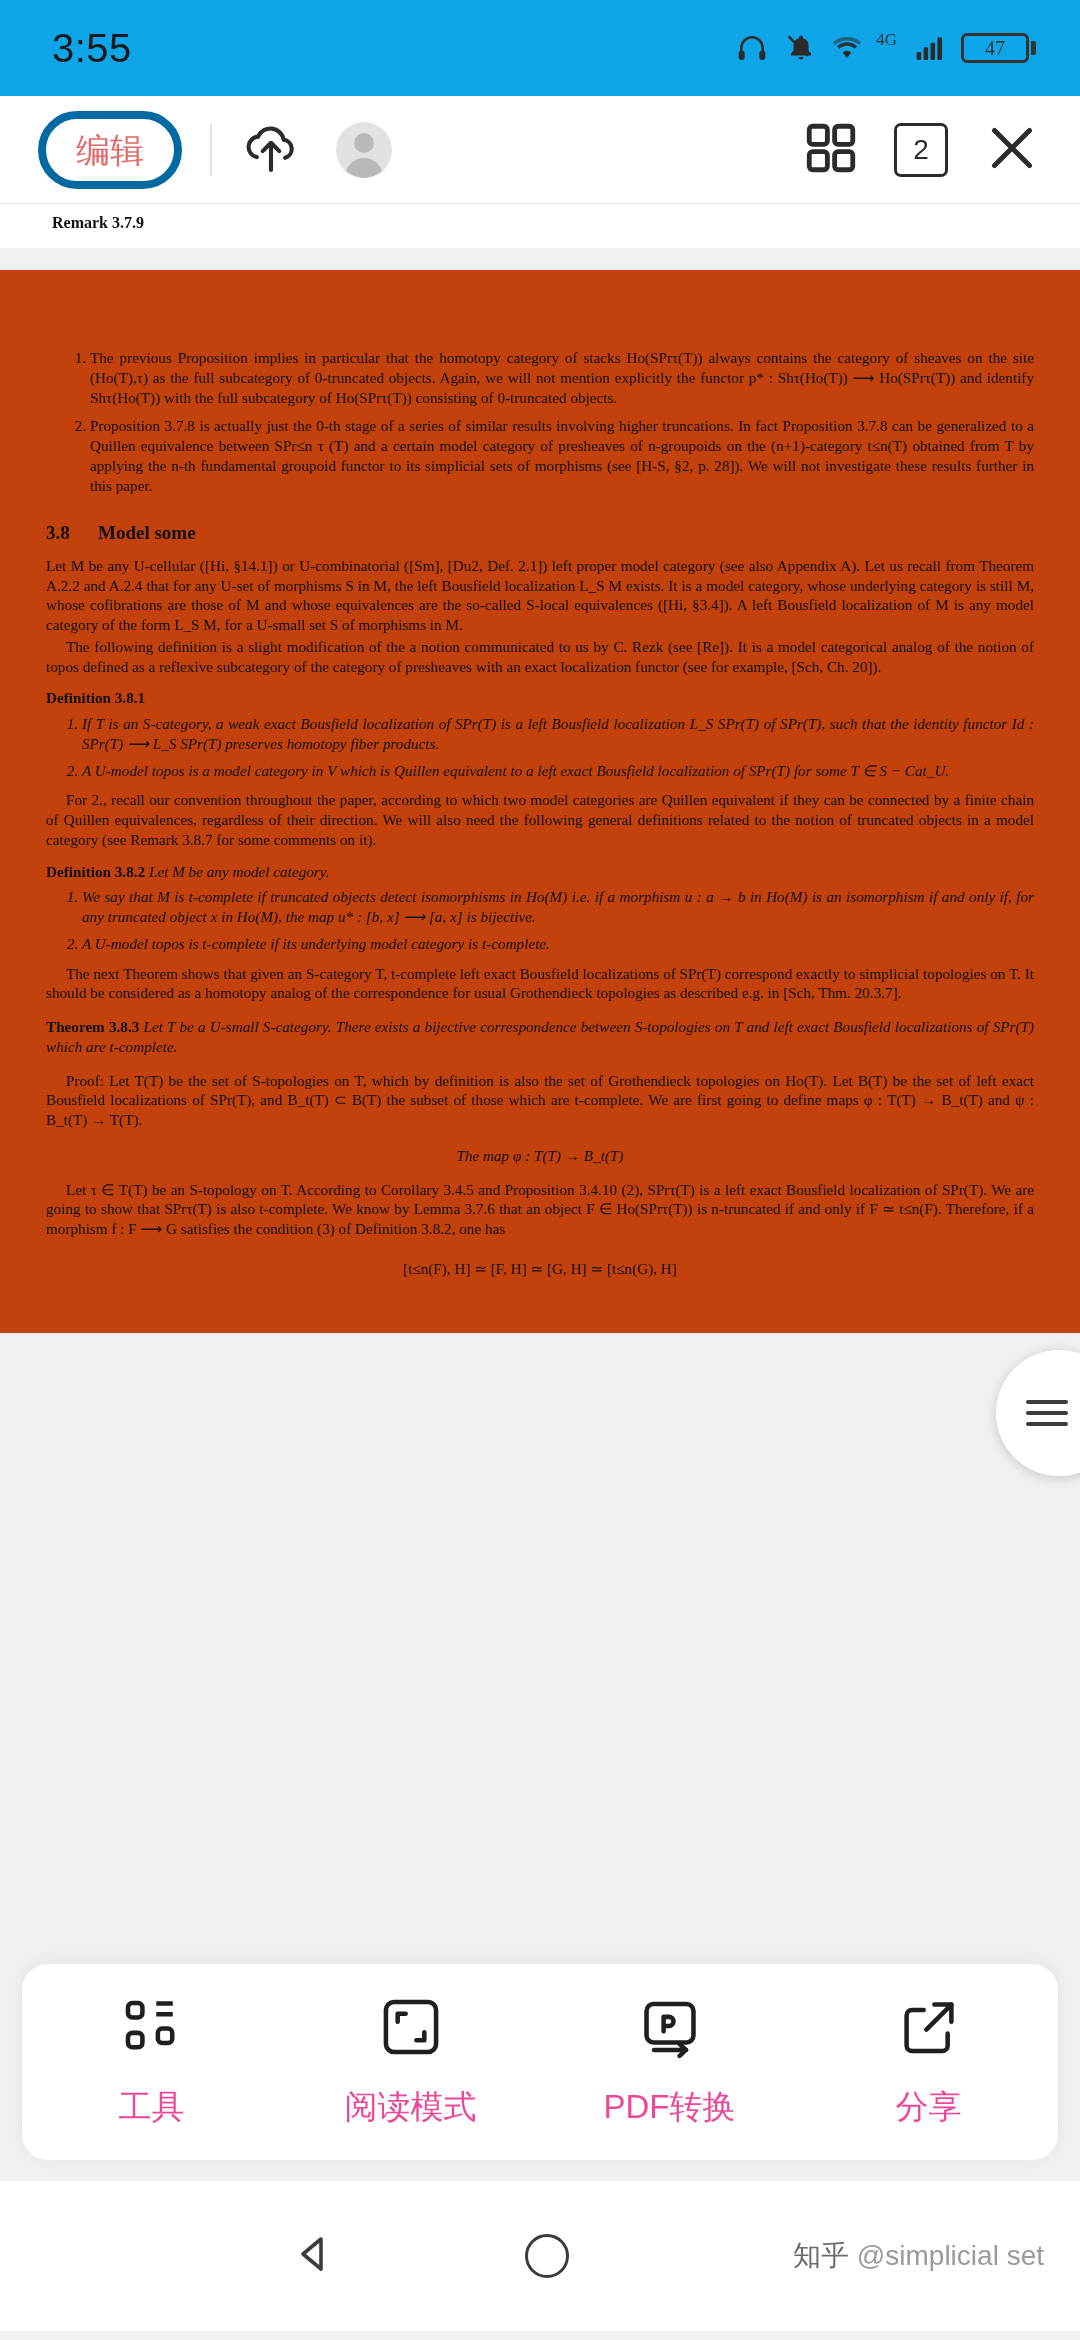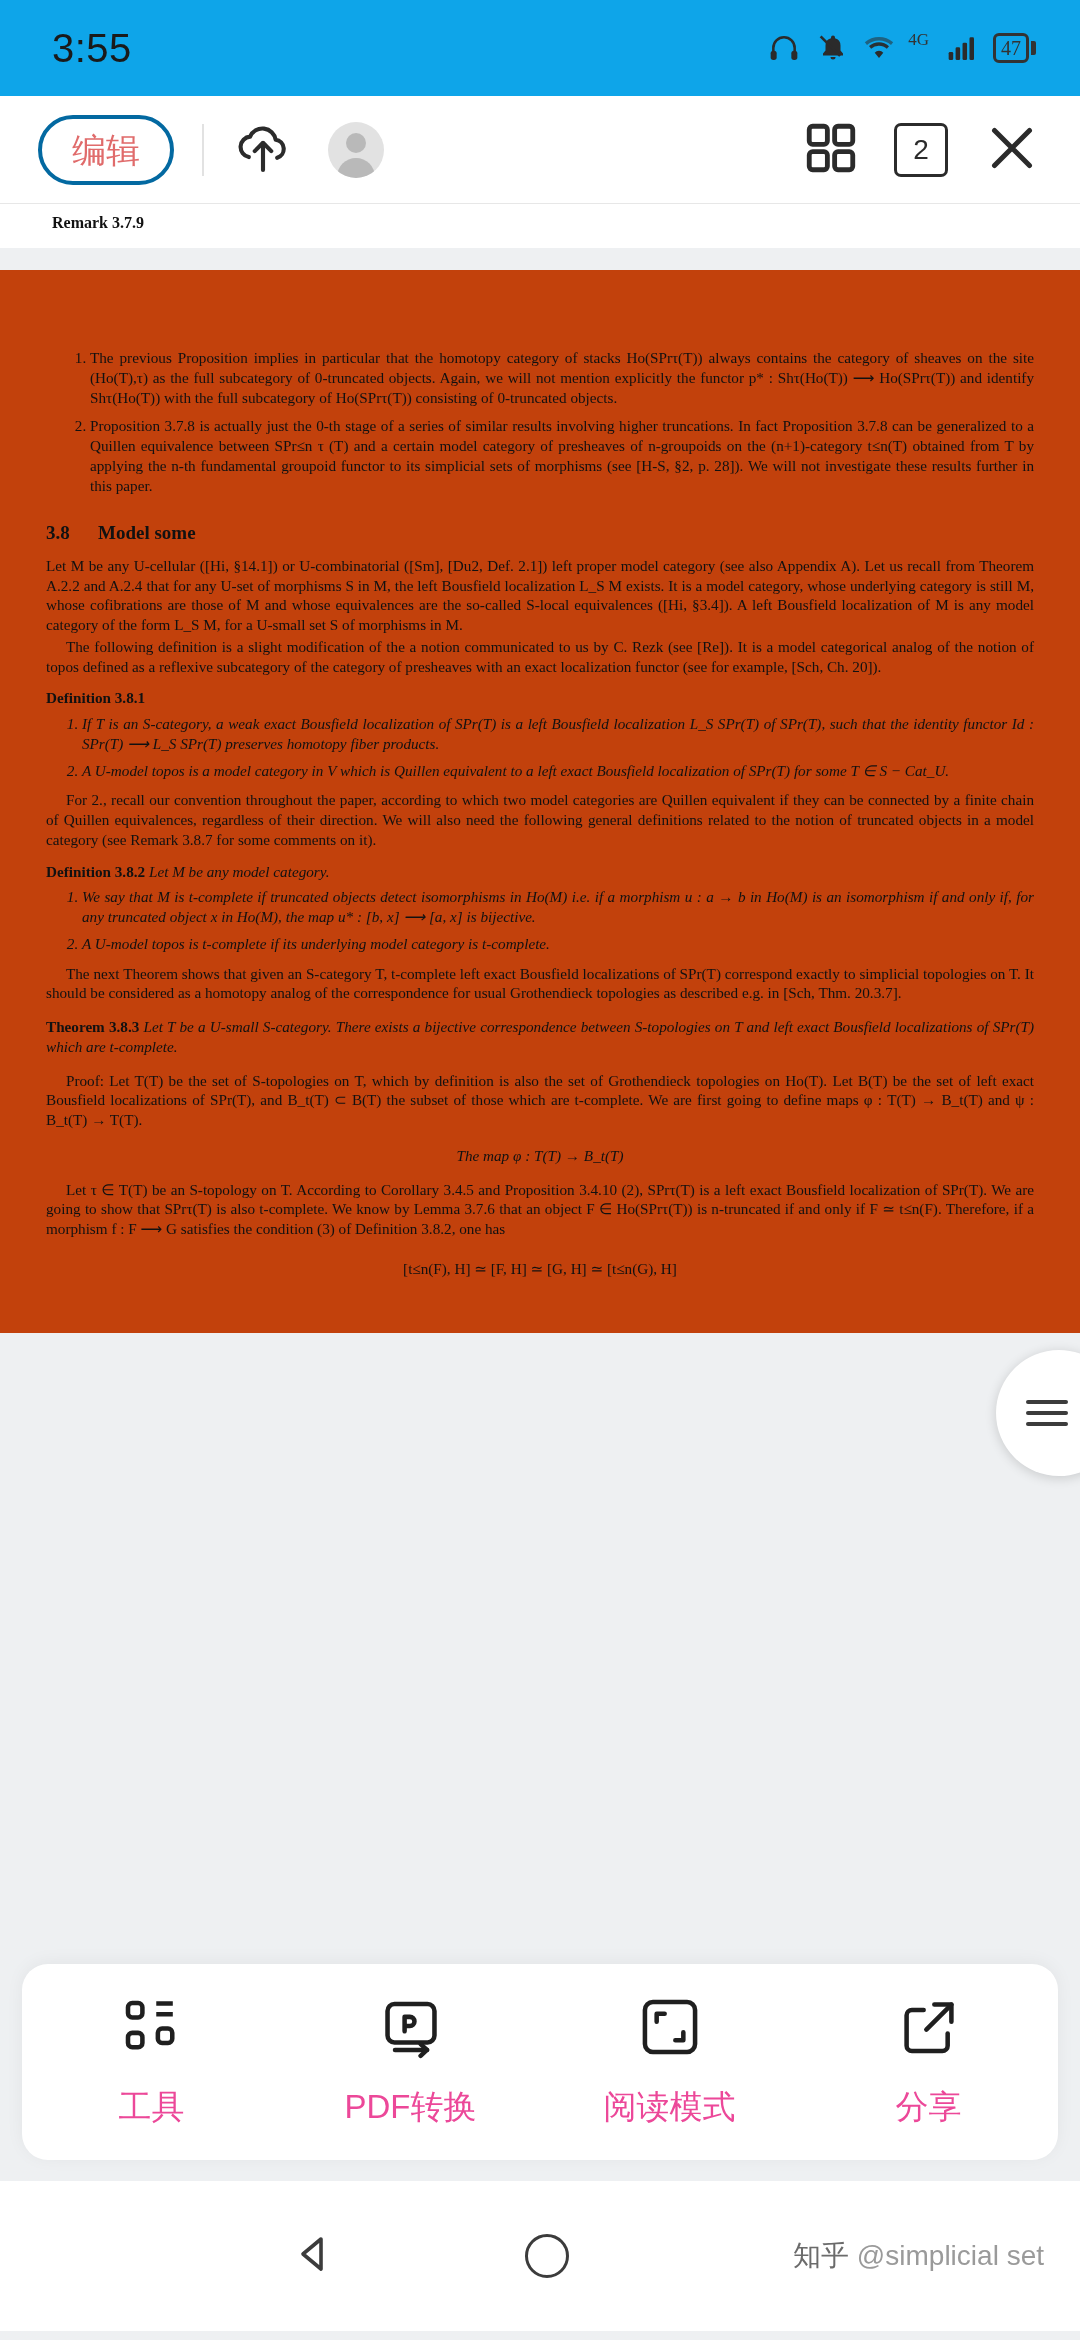--- a/index.html
+++ b/index.html
@@ -19,37 +19,37 @@
     padding:0 44px 0 52px;
     background:#0ea5e9;
   }
   .status-time { font-size:40px; color:#1a1a1a; letter-spacing:0.5px; }
   .status-icons { display:flex; align-items:center; gap:14px;font-family:Liberation Serif, serif; }
   .status-icons svg { display:block; }
   .battery {
     display:flex; align-items:center;
   }
   .battery-body {
-    width:36px; height:30px; border:3px solid #333; border-radius:6px;
+    width:68px; height:30px; border:3px solid #333; border-radius:6px;
     display:flex; align-items:center; justify-content:center;
     font-size:20px; color:#333;
   }
   .battery-cap { width:5px; height:14px; background:#333; border-radius:0 2px 2px 0; margin-left:2px;}
   .net-label { font-size:17px; color:#333; position:relative; top:-8px; left:-2px;}
 
   
   .toolbar {
     height:108px;
     display:flex; align-items:center;
     padding:0 38px;
     background:#ffffff;
     border-bottom:1px solid #e7e7e7;
   }
   .edit-btn {
-    border:4px solid #0369a1;
+    border:8px solid #0369a1;
     color:#e06b6b;
     border-radius:40px;
     padding:14px 30px;
     font-size:34px;
     line-height:1;
     background:#fff;
   }
   .tb-divider { width:2px; height:52px; background:#e2e2e2; margin:0 28px; }
   .tb-icon { margin-right:34px; }
   .tb-spacer { flex:1; }
@@ -293,42 +293,42 @@
         <path d="M3 15.8a1.6 1.6 0 0 1 1.6-1.6h2.2a1.6 1.6 0 0 1 1.6 1.6V18a1.6 1.6 0 0 1-1.6 1.6H4.6A1.6 1.6 0 0 1 3 18z"></path>
         <path d="M13.6 3.2h6.2M13.6 7.2h6.2"></path>
         <path d="M14.2 14.2a1.6 1.6 0 0 1 1.6-1.6H18a1.6 1.6 0 0 1 1.6 1.6v2.2A1.6 1.6 0 0 1 18 18h-2.2a1.6 1.6 0 0 1-1.6-1.6z"></path>
       </svg>
     </span>
     <span class="lbl">工具</span>
   </div>
 
   <div class="action">
     <span>
+      <svg width="64" height="64" viewBox="0 0 24 24" fill="none" stroke="#1f1f1f" stroke-width="1.7" stroke-linecap="round">
+        <rect x="2.6" y="2.6" width="18.8" height="18.8" rx="3"></rect>
+        <path d="M7 7h3M7 7v3M17 17h-3M17 17v-3"></path>
+      </svg>
+    </span>
+    <span class="lbl">阅读模式</span>
+  </div>
+
+  <div class="action">
+    <span>
       <svg width="64" height="64" viewBox="0 0 24 24" fill="none" stroke="#1f1f1f" stroke-width="1.7" stroke-linecap="round" stroke-linejoin="round">
         <rect x="3.2" y="3.4" width="17.6" height="14.4" rx="2.6"></rect>
         <path d="M9.6 13.6V8.2h2a1.7 1.7 0 0 1 0 3.4h-2"></path>
         <path d="M6 20.6h12"></path>
           <path d="M15.6 18.4l2.4 2.2-2.4 2.2"></path>
       </svg>
     </span>
     <span class="lbl">PDF转换</span>
   </div>
 
   <div class="action">
     <span>
-      <svg width="64" height="64" viewBox="0 0 24 24" fill="none" stroke="#1f1f1f" stroke-width="1.7" stroke-linecap="round">
-        <rect x="2.6" y="2.6" width="18.8" height="18.8" rx="3"></rect>
-        <path d="M7 7h3M7 7v3M17 17h-3M17 17v-3"></path>
-      </svg>
-    </span>
-    <span class="lbl">阅读模式</span>
-  </div>
-
-  <div class="action">
-    <span>
       <svg width="64" height="64" viewBox="0 0 24 24" fill="none" stroke="#1f1f1f" stroke-width="1.7" stroke-linecap="round" stroke-linejoin="round">
         <path d="M14 3.6h6.4V10"></path>
         <path d="M11 13l9.4-9.4"></path>
         <path d="M19 14.4V19a2 2 0 0 1-2 2H5.6a2 2 0 0 1-2-2V7.6a2 2 0 0 1 2-2H10"></path>
       </svg>
     </span>
     <span class="lbl">分享</span>
   </div>
 </div>
 

